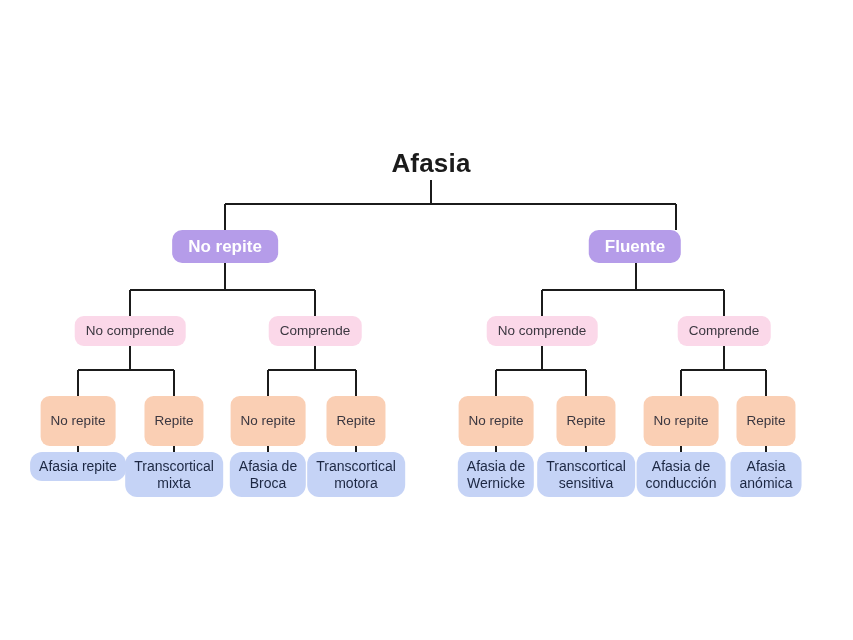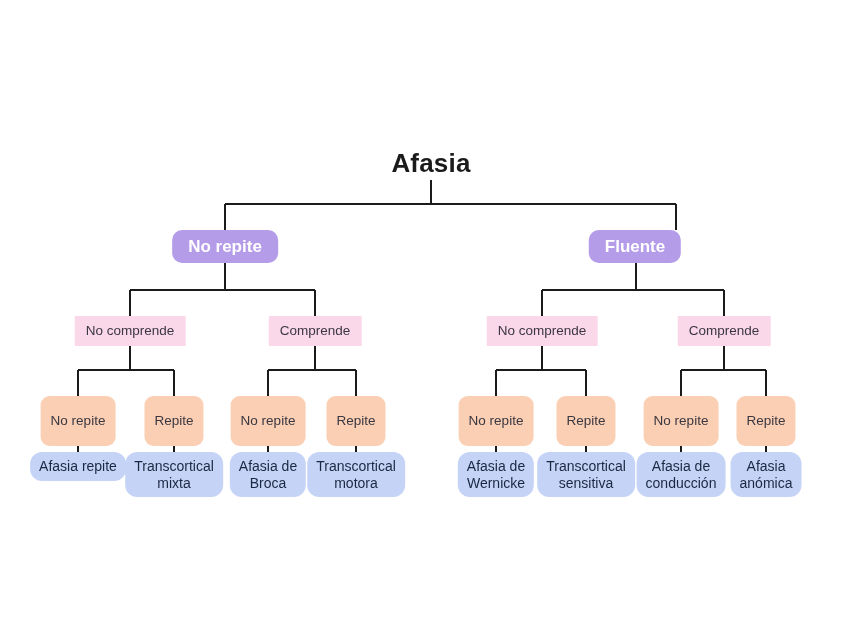--- a/index.html
+++ b/index.html
@@ -37,21 +37,21 @@
     line-height: 21px;
     padding: 6px 16px;
     border-radius: 10px;
   }
   .lv-comp {
     background: var(--pink, #fbd8e9);
     color: var(--ink, #3b3740);
     font-size: 13.5px;
     line-height: 16px;
     padding: 7px 11px;
-    border-radius: 1px;
+    border-radius: 9px;
     text-align: right;
   }
   .lv-rep {
     background: var(--peach, #facfb4);
     color: var(--ink, #3b3740);
     font-size: 13.5px;
     line-height: 16px;
     padding: 17px 10px;
     border-radius: 9px;
   }

